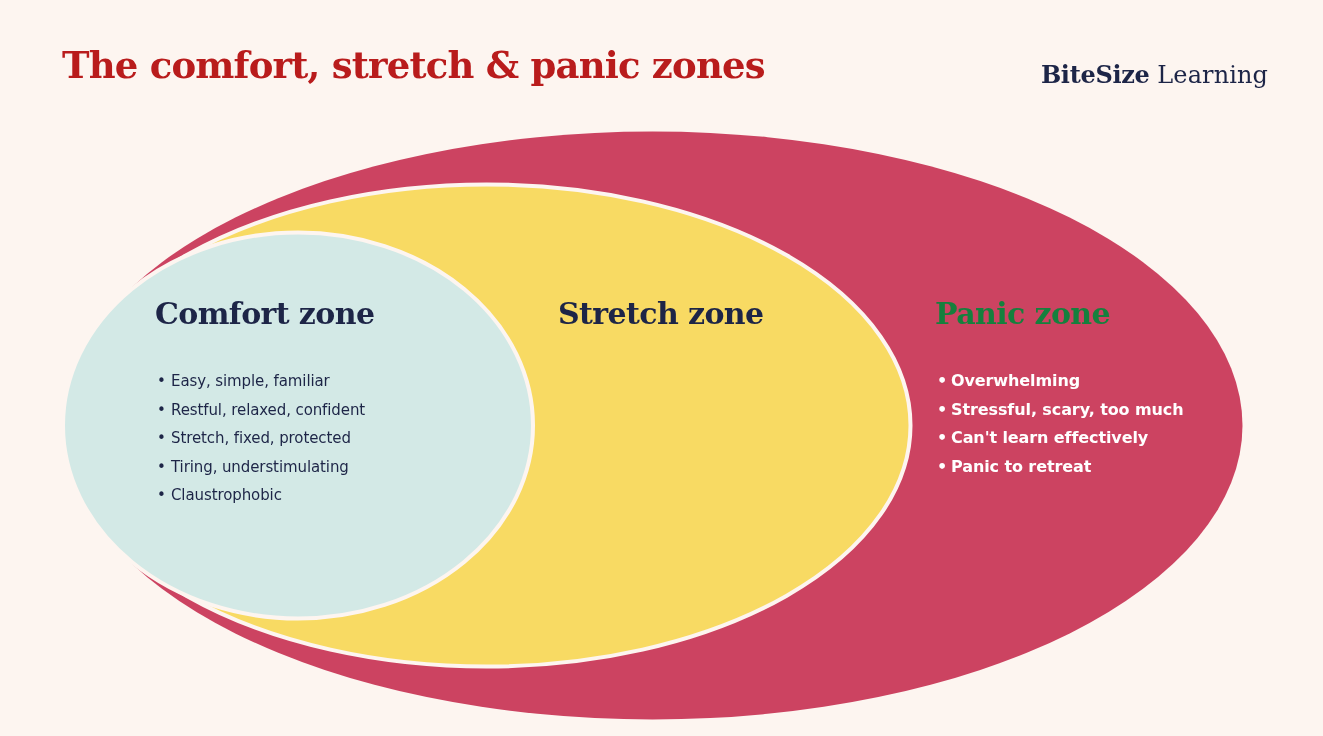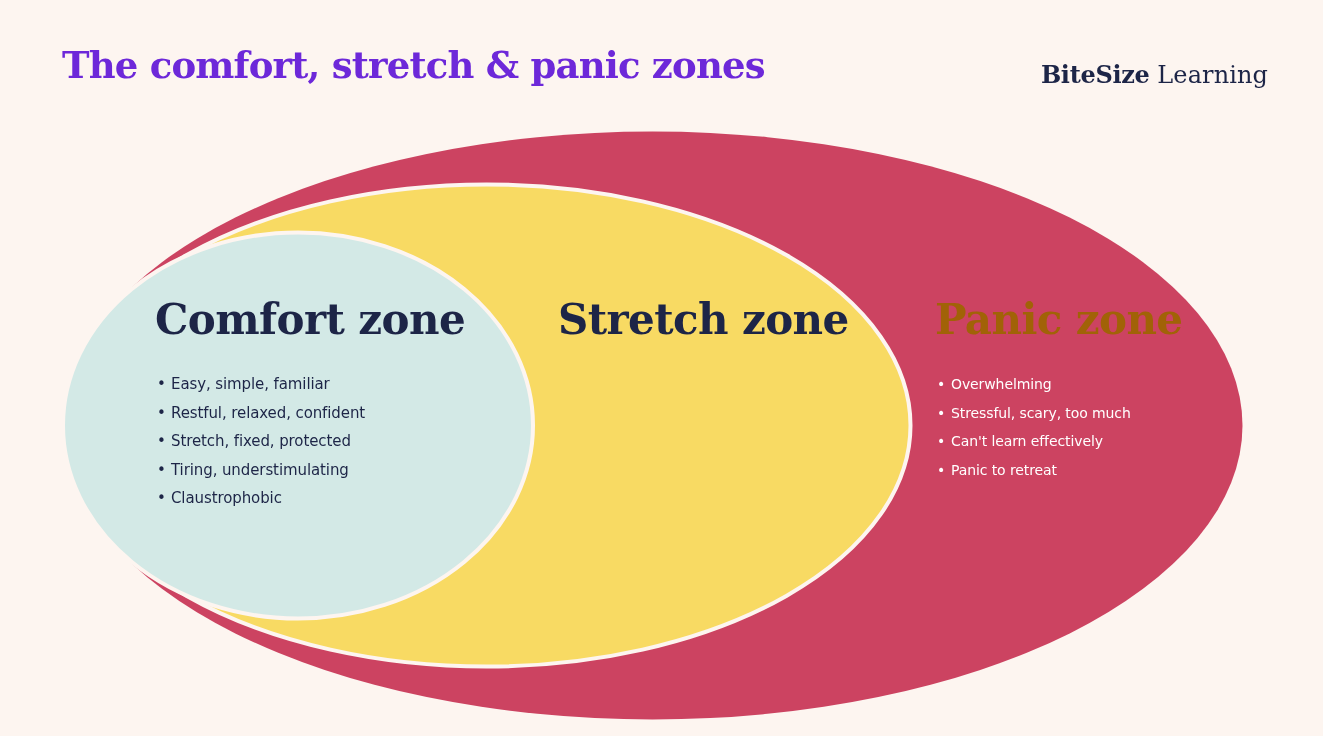--- a/index.html
+++ b/index.html
@@ -28,21 +28,21 @@
     height: 118px;
   }
   #page-title {
     position: absolute;
     left: 62px;
     top: 47px;
     font-family: "DejaVu Serif", "Liberation Serif", serif;
     font-weight: 700;
     font-size: 37px;
     letter-spacing: -0.8px;
-    color: #6d28d9;
+    color: #b91c1c;
     white-space: nowrap;
     line-height: 1;
   }
   #brand-logo {
     position: absolute;
     right: 55px;
     top: 63px;
     font-family: "DejaVu Serif", "Liberation Serif", serif;
     font-size: 24px;
     color: #1d2547;
@@ -67,25 +67,25 @@
     height: 736px;
   }
 
   
   .zone-block {
     position: absolute;
   }
   .zone-heading {
     font-family: "DejaVu Serif", "Liberation Serif", serif;
     font-weight: 700;
-    font-size: 42px;
+    font-size: 30px;
     letter-spacing: -0.6px;
     line-height: 1;
     white-space: nowrap;
-    margin: 0 0 29px 0;
+    margin: 0 0 38px 0;
   }
   .zone-list {
     list-style: none;
     margin: 0;
     padding: 0;
     font-family: "DejaVu Sans", "Liberation Sans", sans-serif;
     font-size: 15px;
     line-height: 28.5px;
     letter-spacing: -0.1px;
   }
@@ -95,23 +95,23 @@
   .zone-list li::before {
     content: "\2022";
     display: inline-block;
     width: 14px;
     margin-left: 2px;
   }
 
   #zone-comfort { left: 155px; top: 299px; color: #1d2547; }
   #zone-stretch { left: 558px; top: 299px; color: #1d2547; }
   #zone-panic   { left: 935px; top: 299px; color: #ffffff; }
-  #zone-panic .zone-heading { color: #a16207; }
+  #zone-panic .zone-heading { color: #15803d; }
   #zone-comfort .zone-heading, #zone-stretch .zone-heading { color: #1d2547; }
-  #zone-panic .zone-list { font-size: 14px; }
+  #zone-panic .zone-list { font-size: 16px; font-weight: bold; }
 </style>
 </head>
 <body>
 
 <div id="slide">
 
   <div id="header">
     <div id="page-title">The comfort, stretch &amp; panic zones</div>
     <div id="brand-logo">
       <span id="brand-bite">BiteSize</span><span id="brand-learning"> Learning</span>

